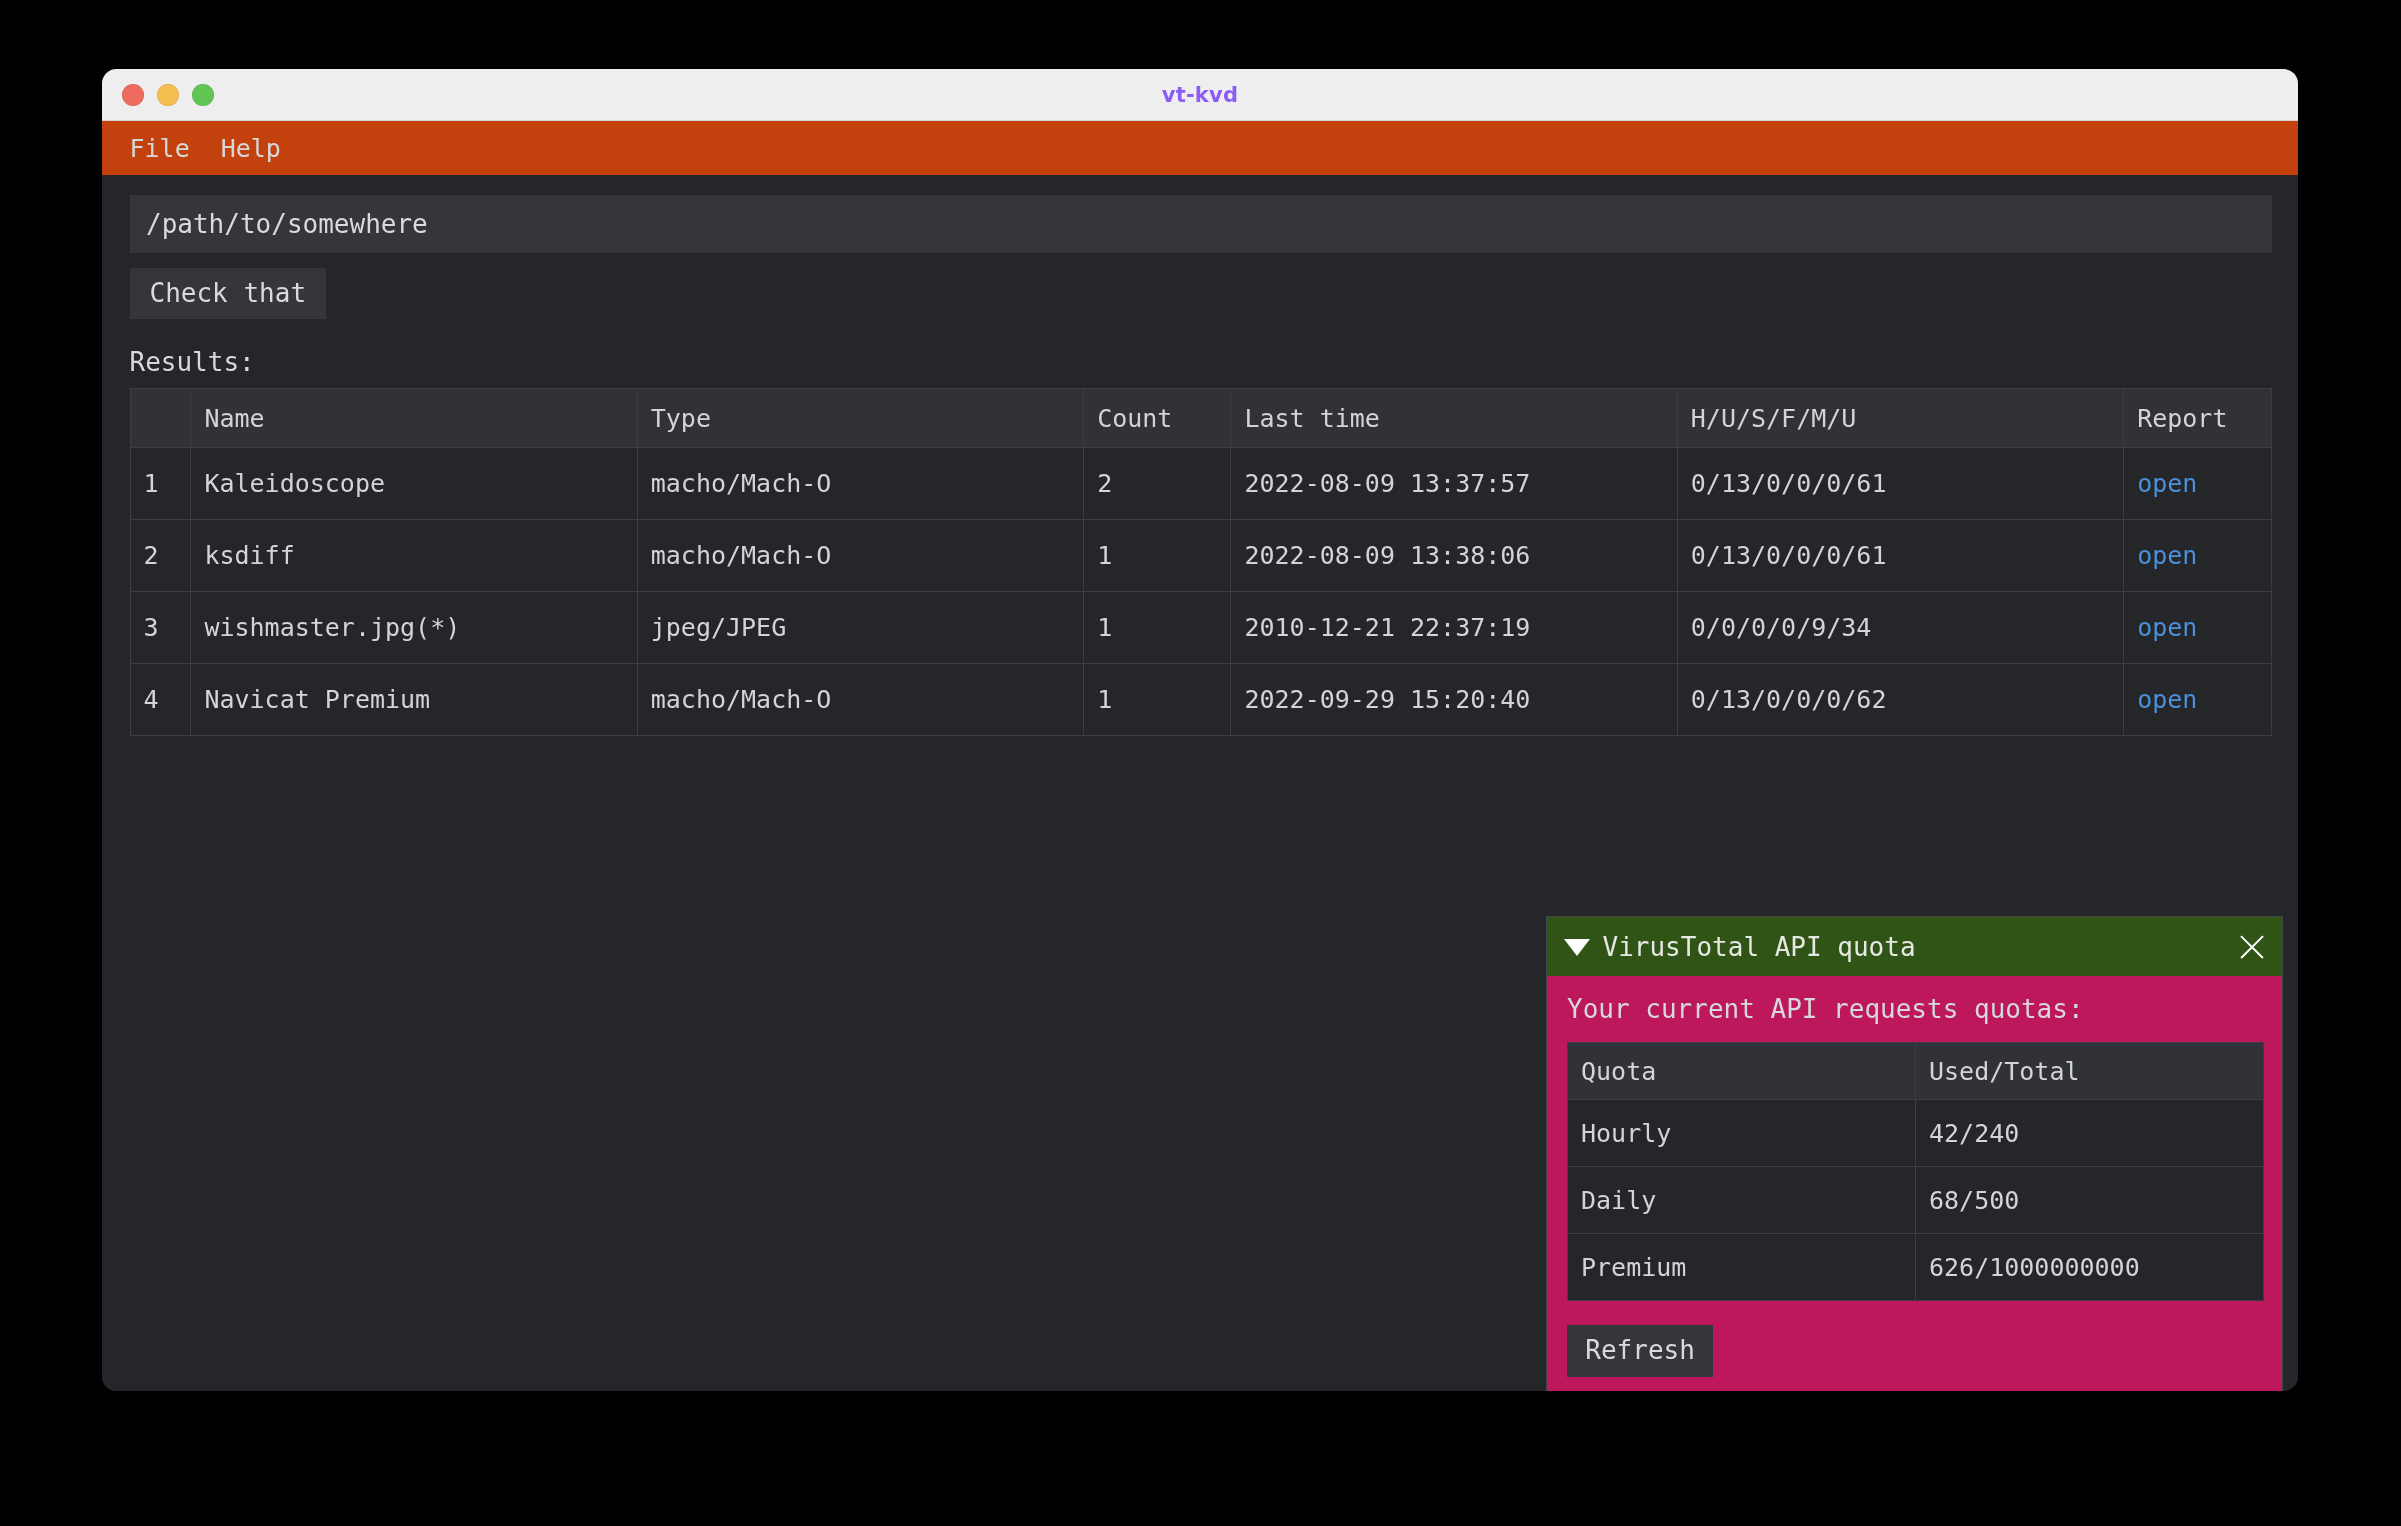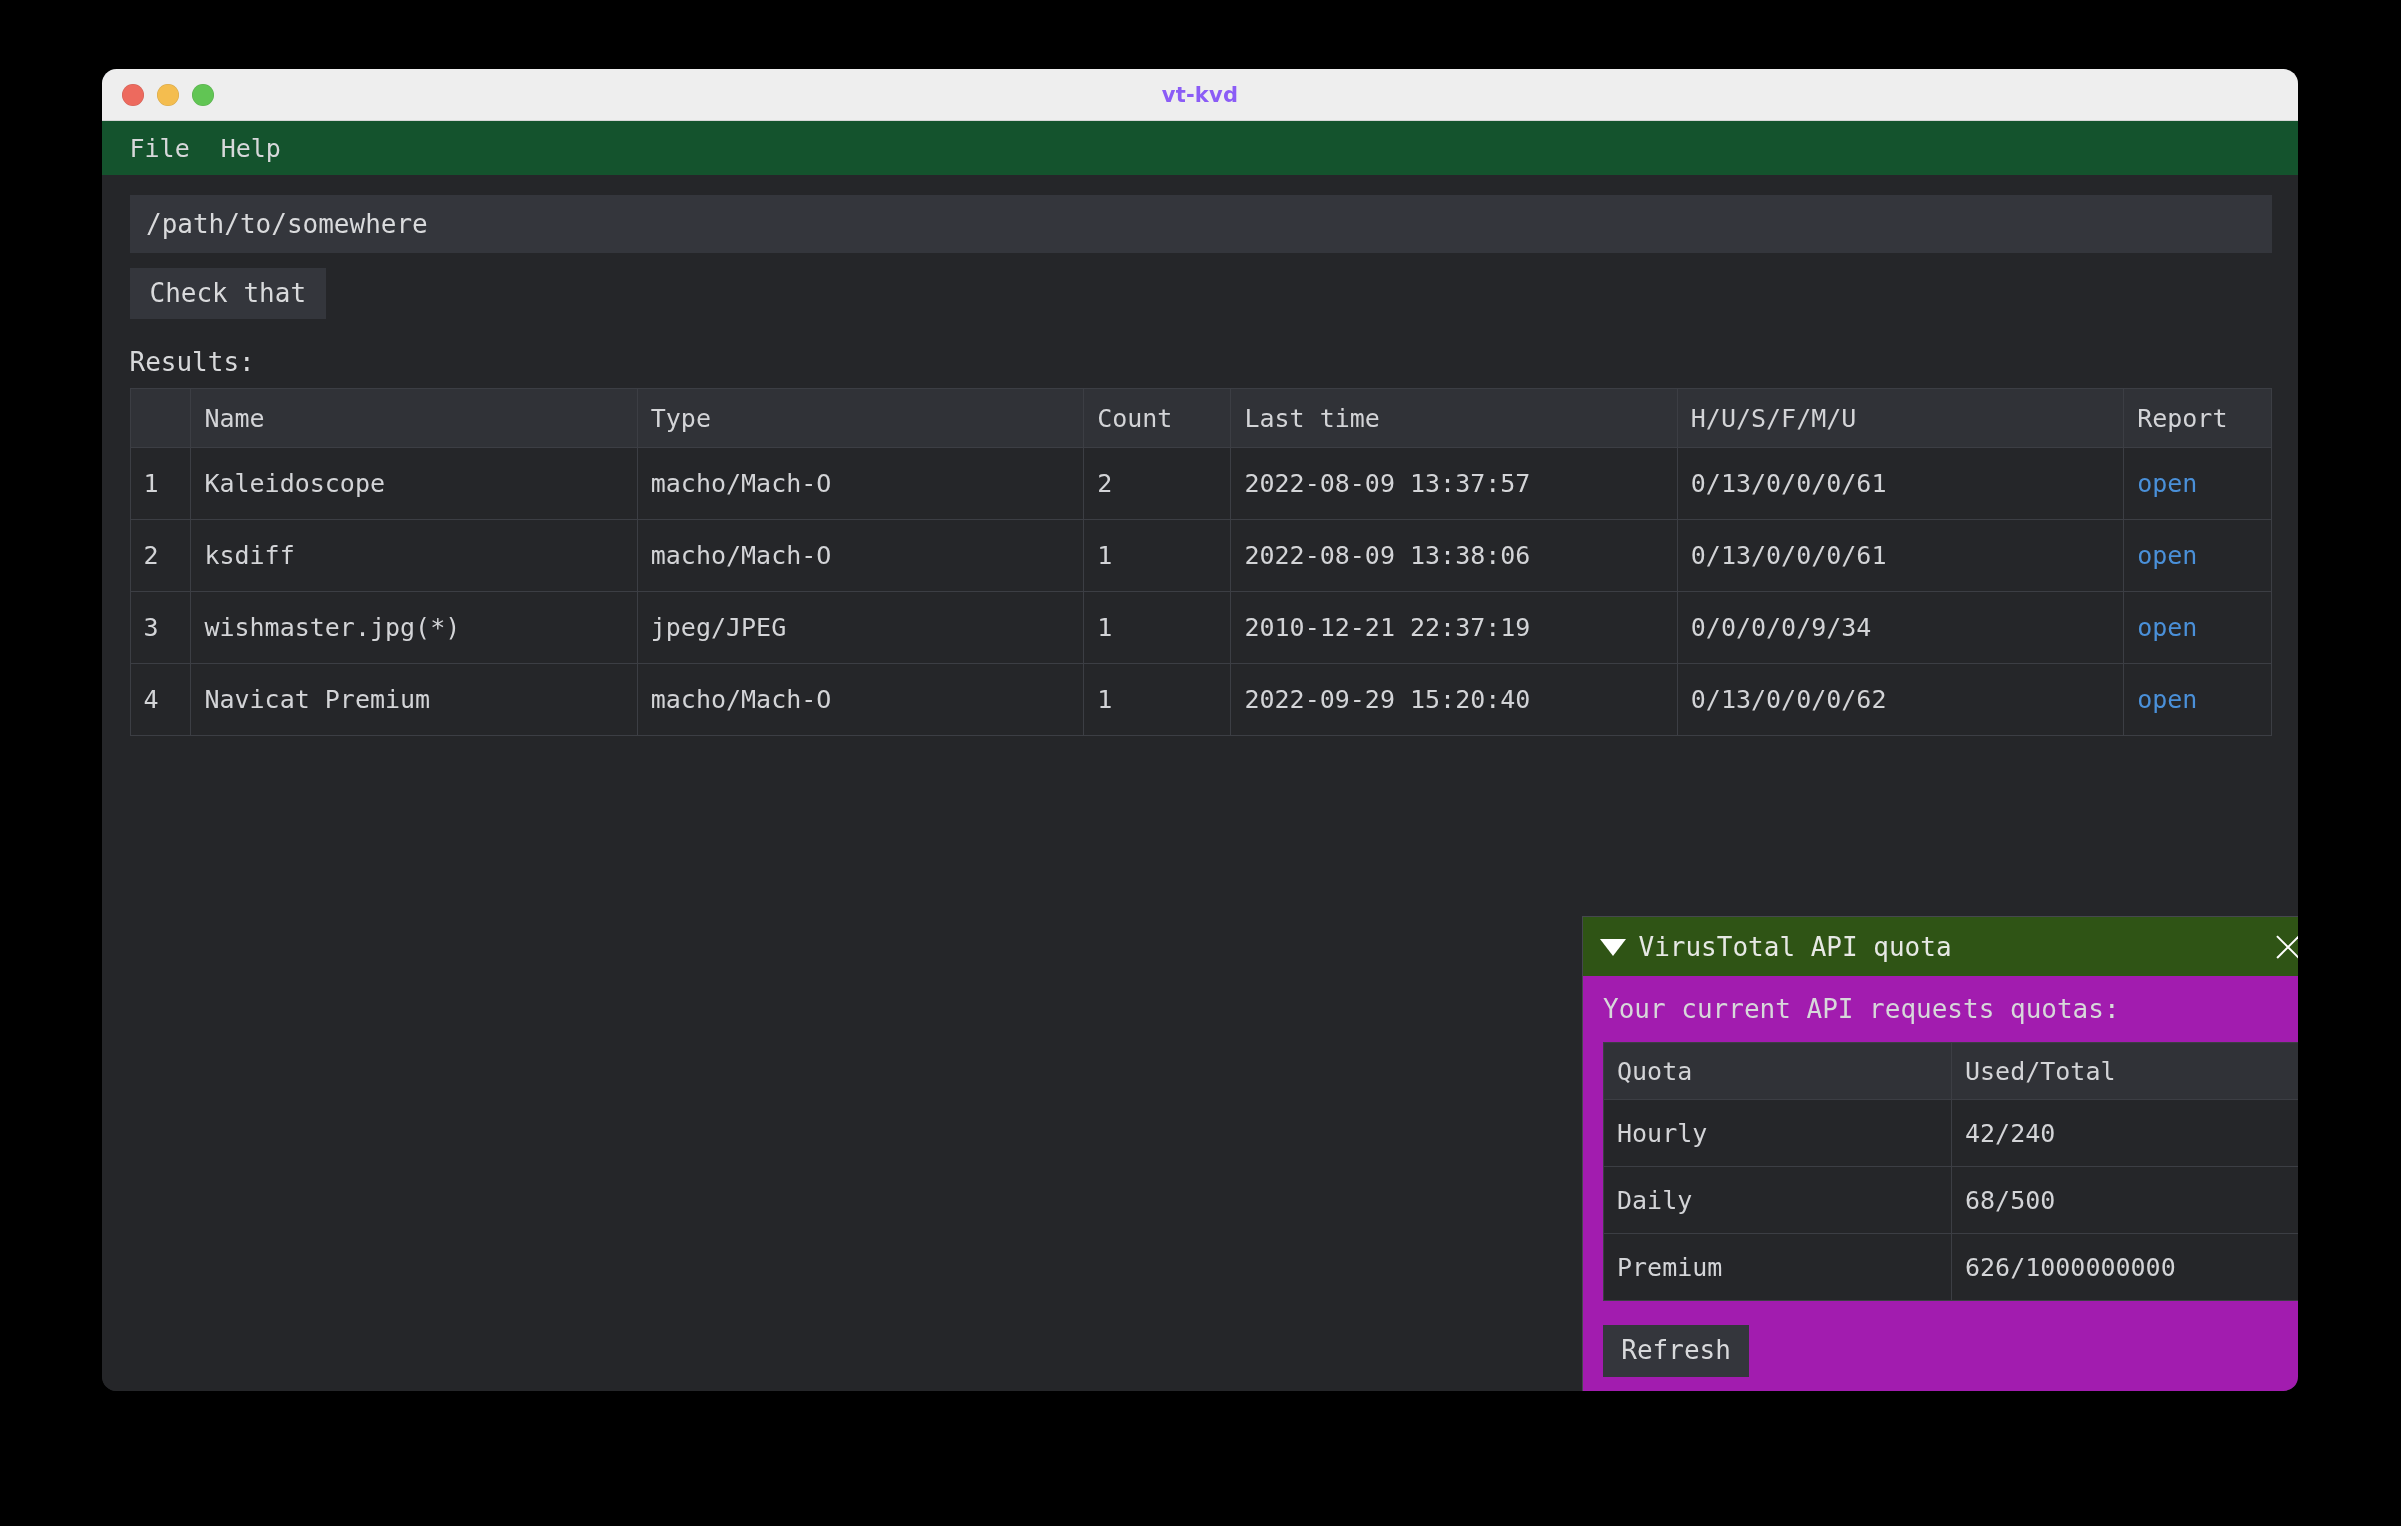--- a/index.html
+++ b/index.html
@@ -66,21 +66,21 @@
     font-family: "DejaVu Sans", "Liberation Sans", sans-serif;
     font-weight: bold;
     font-size: 21px;
     color: #8b5cf6;
     letter-spacing: 0.2px;
   }
 
   
   .menubar {
     height: 54px;
-    background: #14532d;
+    background: #c2410c;
     display: flex;
     align-items: center;
     padding-left: 27.5px;
     gap: 31px;
     flex: 0 0 auto;
   }
   .menu-item {
     color: #d7d8da;
     font-size: 25px;
     line-height: 1;
@@ -174,23 +174,22 @@
     text-decoration: none;
     cursor: pointer;
   }
 
   
   .quota-panel {
     position: absolute;
     left: 1444px;
     top: 741px;
     width: 737px;
-    background: #a21caf;
+    background: #be185d;
     border: 0.9px solid #45474d;
-    margin-left: 36px;
   }
   .quota-header {
     background: #2f5415;
     height: 59px;
     display: flex;
     align-items: center;
     padding: 0 14.6px 0 16.5px;
     gap: 13px;
   }
   .collapse-triangle {

